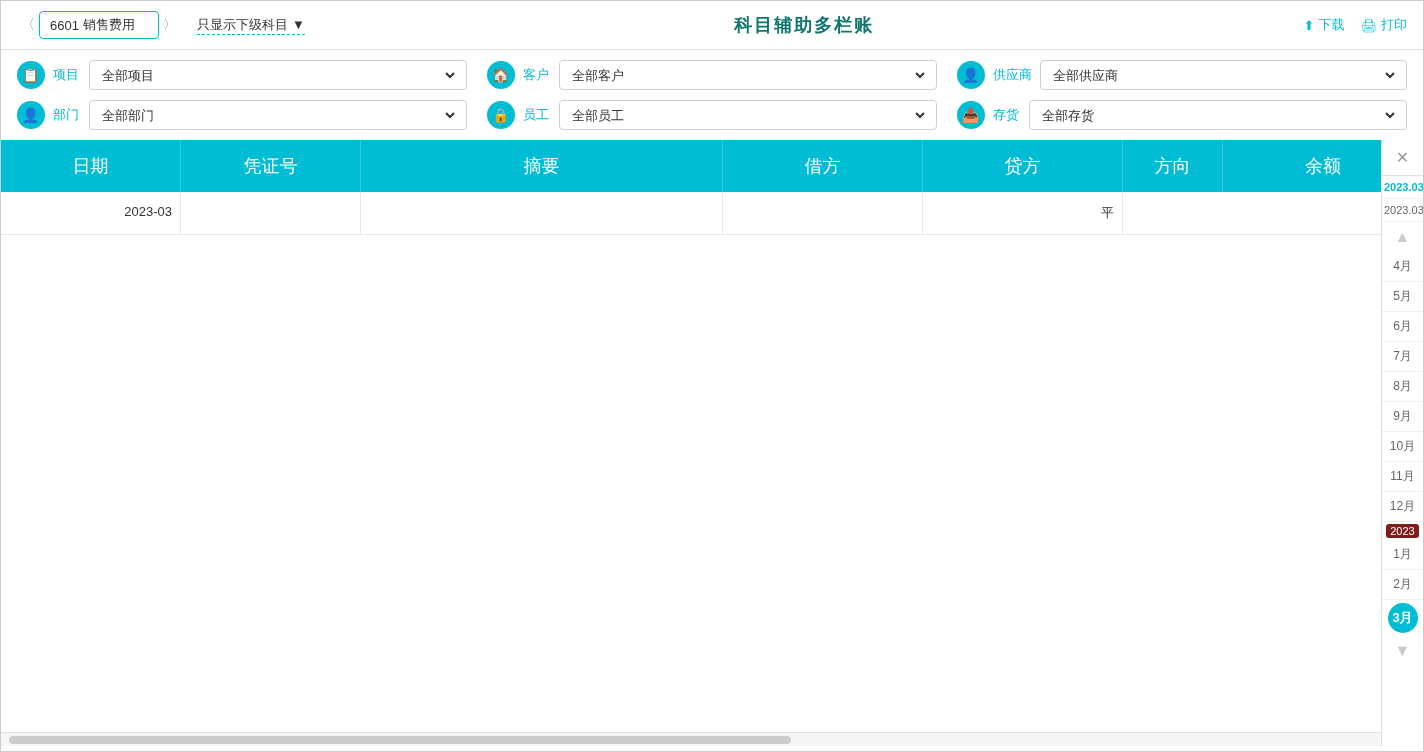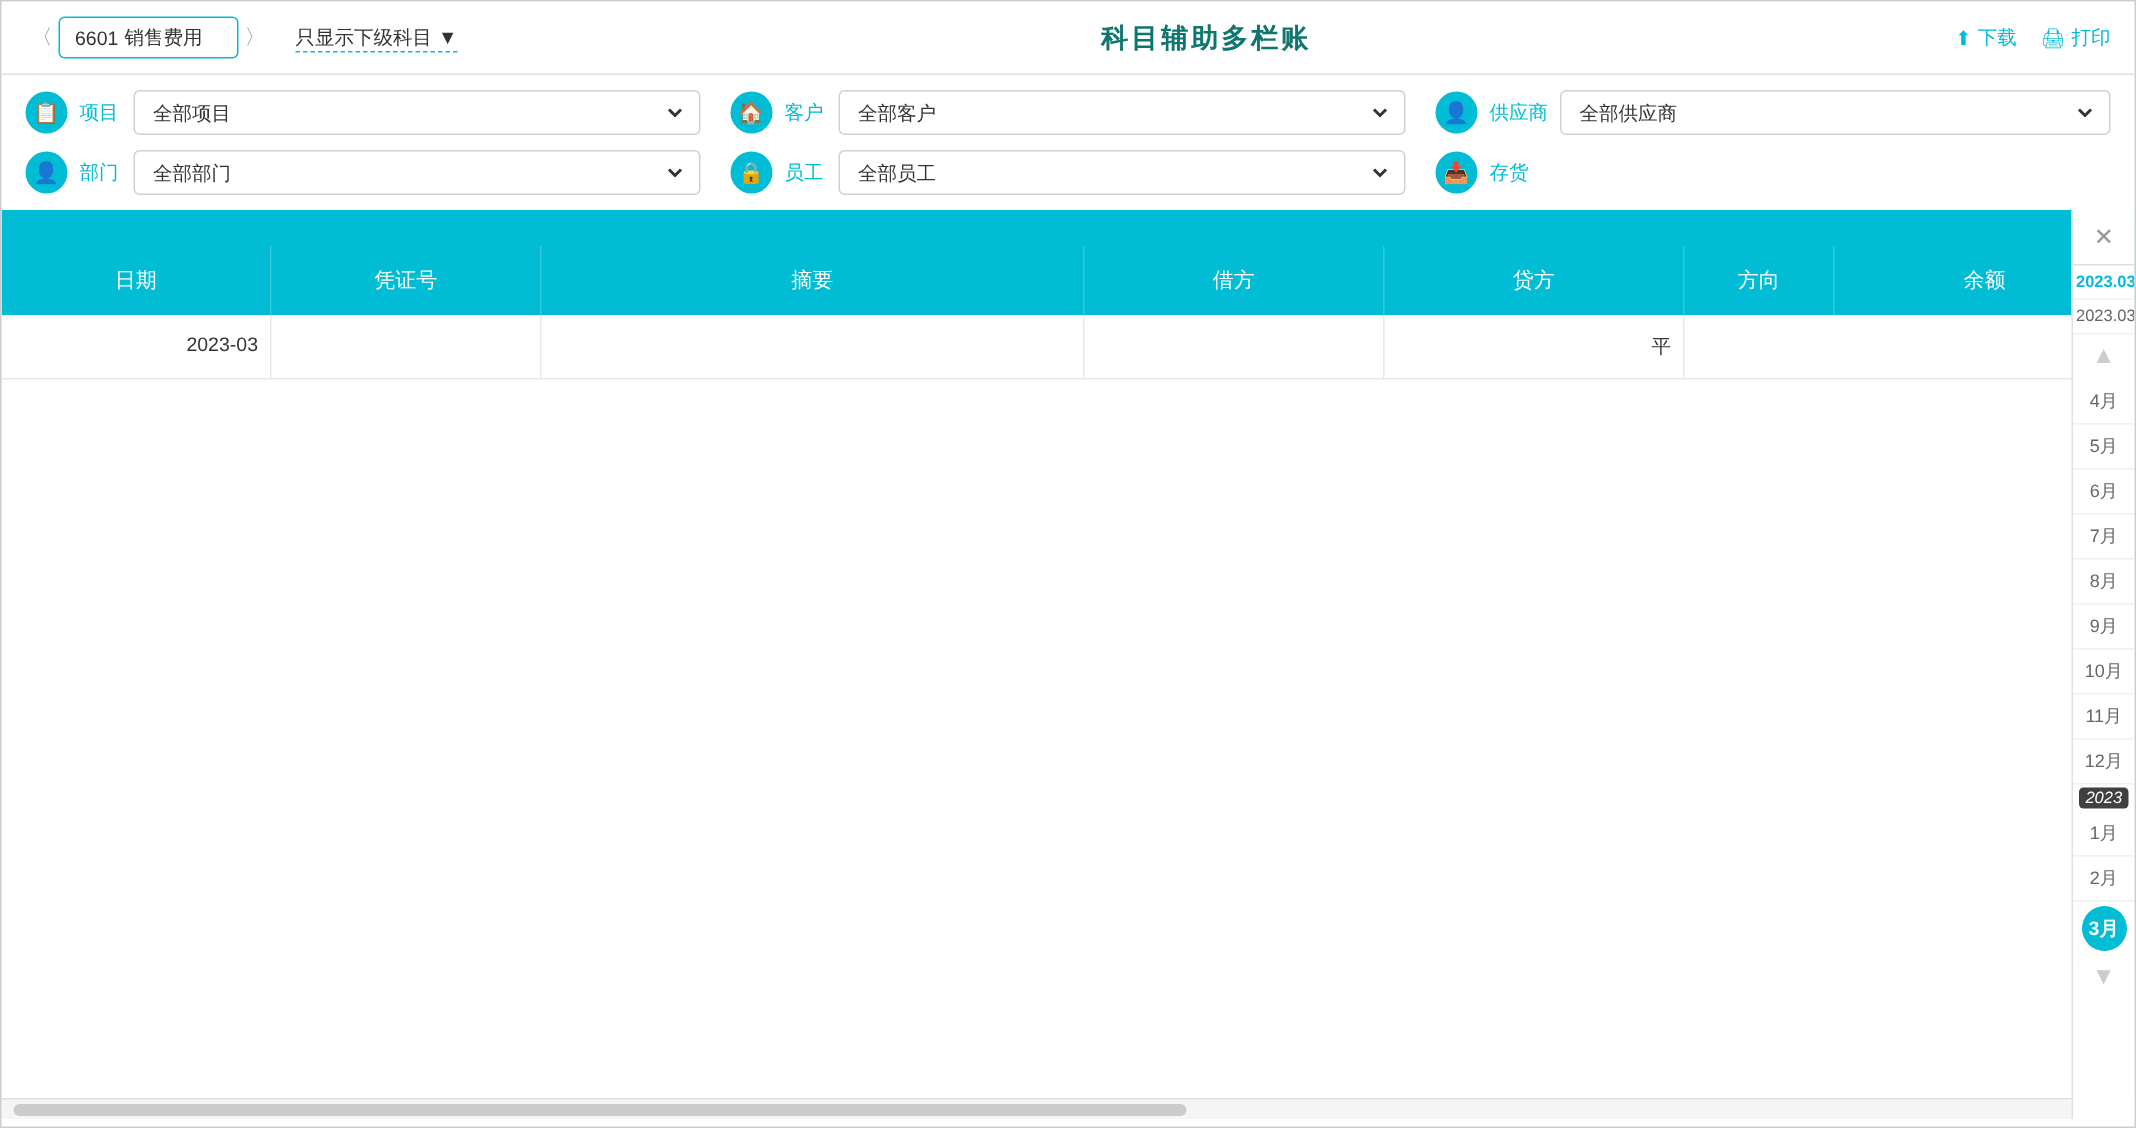--- a/index.html
+++ b/index.html
@@ -16,21 +16,21 @@
     .action-btn { display: flex; align-items: center; gap: 4px; color: #00bcd4; background: none; border: none; cursor: pointer; font-size: 13px; }
     
     
     .filter-bar { padding: 10px 16px; background: #fff; display: grid; grid-template-columns: repeat(3, 1fr); gap: 10px 20px; }
     .filter-item { display: flex; align-items: center; gap: 8px; }
     .filter-icon { width: 28px; height: 28px; border-radius: 50%; background: #00bcd4; display: flex; align-items: center; justify-content: center; color: #fff; font-size: 14px; flex-shrink: 0; }
     .filter-label { color: #00bcd4; font-size: 13px; white-space: nowrap; min-width: 28px; }
     .filter-select { flex: 1; border: 1px solid #d0d0d0; border-radius: 4px; padding: 4px 8px; font-size: 13px; color: #333; background: #fff; display: flex; align-items: center; justify-content: space-between; cursor: pointer; height: 30px; }
     .filter-select select { border: none; background: none; flex: 1; font-size: 13px; outline: none; color: #333; cursor: pointer; width: 100%; }
     .table-header { display: grid; grid-template-columns: 180px 180px 1fr 200px 200px 100px 200px; background: #00bcd4; }
-    .th { color: #fff; text-align: center; padding: 14px 8px; font-size: 14px; font-weight: normal; border-right: 1px solid rgba(255,255,255,0.2); margin-top: 24px; }
+    .th { color: #fff; text-align: center; padding: 14px 8px; font-size: 18px; font-weight: normal; border-right: 1px solid rgba(255,255,255,0.2); }
     .th:last-child { border-right: none; }
     .table-body { }
     .table-row { display: grid; grid-template-columns: 180px 180px 1fr 200px 200px 100px 200px; border-bottom: 1px solid #e8e8e8; }
     .td { padding: 12px 8px; text-align: right; border-right: 1px solid #e8e8e8; color: #333; font-size: 13px; }
     .td:last-child { border-right: none; }
     
     
     .right-sidebar { position: absolute; right: 0; top: 0; bottom: 0; width: 42px; background: #fff; border-left: 1px solid #e0e0e0; display: flex; flex-direction: column; align-items: center; overflow: hidden; }
     .sidebar-close { width: 100%; text-align: center; padding: 8px 0; color: #999; cursor: pointer; font-size: 16px; border-bottom: 1px solid #e0e0e0; }
     .sidebar-item-month { width: 100%; text-align: center; padding: 6px 2px; font-size: 12px; color: #666; cursor: pointer; border-bottom: 1px solid #f0f0f0; }
@@ -114,20 +114,25 @@
         <span class="filter-label">员工</span>
         <div class="filter-select">
           <select>
             <option>全部员工</option>
           </select>
         </div>
       </div>
       <div class="filter-item">
         <div class="filter-icon">📥</div>
         <span class="filter-label">存货</span>
+        <div class="filter-select">
+          <select>
+            <option>全部存货</option>
+          </select>
+        </div>
       </div>
     </div>
   </div>
 
   <div style="display:flex; position:relative; height: calc(752px - 56px - 90px);">
 
     <div style="flex:1; overflow:hidden; position:relative;">
 
       <div class="table-header">
         <div class="th">日期</div>
@@ -166,21 +171,21 @@
 
       <div class="sidebar-item-month">4月</div>
       <div class="sidebar-item-month">5月</div>
       <div class="sidebar-item-month">6月</div>
       <div class="sidebar-item-month">7月</div>
       <div class="sidebar-item-month">8月</div>
       <div class="sidebar-item-month">9月</div>
       <div class="sidebar-item-month">10月</div>
       <div class="sidebar-item-month">11月</div>
       <div class="sidebar-item-month">12月</div>
-      <div style="background:#404040; color:#fff; border-radius:3px; font-size:11px; padding:1px 4px; margin:2px auto; text-align:center; cursor:pointer;font-style:italic;">2023</div>
+      <div style="background:#7f1d1d; color:#fff; border-radius:3px; font-size:11px; padding:1px 4px; margin:2px auto; text-align:center; cursor:pointer;">2023</div>
       <div class="sidebar-item-month">1月</div>
       <div class="sidebar-item-month">2月</div>
       <div style="background:#00bcd4; color:#fff; border-radius:50%; width:30px; height:30px; display:flex; align-items:center; justify-content:center; margin:3px auto; font-size:13px; cursor:pointer;font-weight:bold;">3月</div>
 
       <div class="sidebar-arrow">▼</div>
     </div>
   </div>
 
 </div>
 

